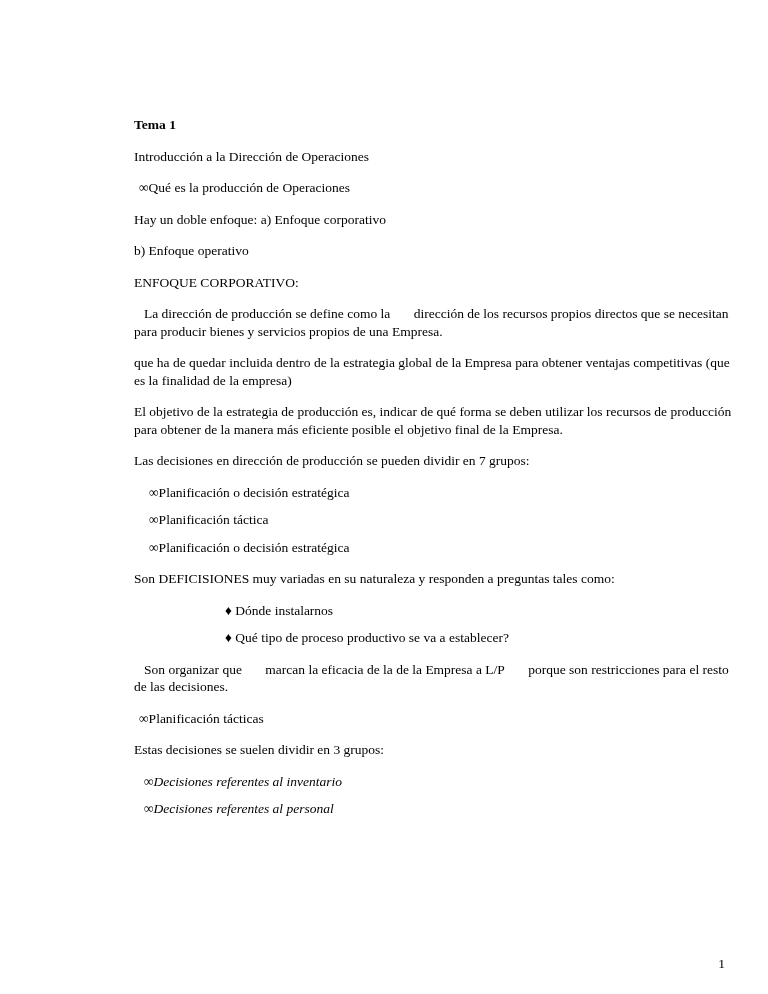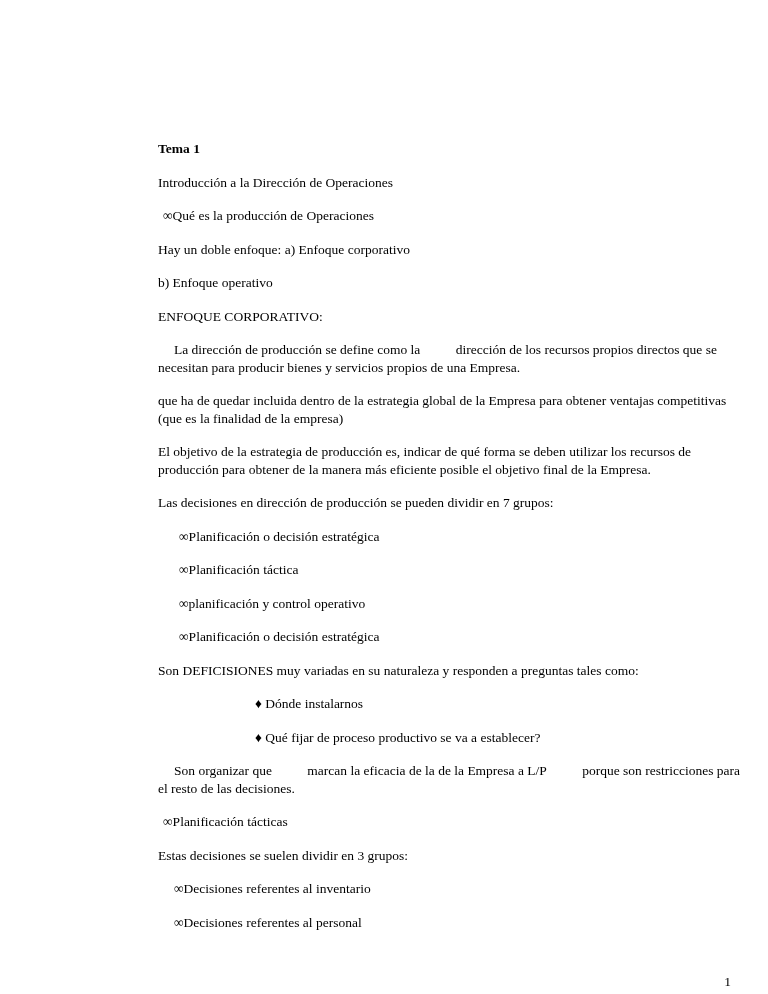--- a/index.html
+++ b/index.html
@@ -1,30 +1,30 @@
 <!DOCTYPE html>
 <html><head>
 <meta charset="utf-8">
 <style>
-  * { margin:16px; padding:0; box-sizing:border-box; }
+  * { margin:10px; padding:0; box-sizing:border-box; }
   html, body { background:#ffffff; }
   body {
     width:768px; height:994px;
     position:relative; overflow:hidden;
     font-family:"Liberation Serif", serif;
     color:#000000;
   }
   .content {
     position:absolute; left:94px; top:76px; width:623px;
     font-size:13.5px; line-height:17.5px; text-align:left;
   }
   .blk { margin-bottom:14px; }
   .b { font-weight:bold; }
   .u { }
-  .i { }
+  .i { font-style:italic; }
   .sp { padding-left:5px; }
   .bullets { padding-left:81px; }
   .page-num {
     position:absolute; top:926px; right:53px;
     font-size:13.5px;
   }
 </style>
 </head>
 <body>
 
@@ -46,29 +46,28 @@
 
   <p class="blk">que ha de quedar incluida dentro de la estrategia global de la Empresa para obtener ventajas competitivas (que es la finalidad de la empresa)</p>
 
   <p class="blk">El objetivo de la estrategia de producción es, indicar de qué forma se deben utilizar los recursos de producción para obtener de la manera más eficiente posible el objetivo final de la Empresa.</p>
 
   <p class="blk">Las decisiones en dirección de producción se pueden dividir en 7 grupos:</p>
 
   <div class="blk sp">
     <div>∞Planificación o decisión estratégica</div>
     <div>∞Planificación táctica</div>
-    <div>∞planificación y control operativo</div>
     <div>∞Planificación o decisión estratégica</div>
   </div>
 
   <p class="blk">Son DEFICISIONES muy variadas en su naturaleza y responden a preguntas tales como:</p>
 
   <div class="blk bullets">
     <div>♦ Dónde instalarnos</div>
-    <div>♦ Qué fijar de proceso productivo se va a establecer?</div>
+    <div>♦ Qué tipo de proceso productivo se va a establecer?</div>
   </div>
 
 
   <p class="blk"><span>Son organizar que </span><span class="u">marcan la eficacia de la de la Empresa a L/P</span><span> porque son restricciones para el resto de las decisiones.</span></p>
 
   <p class="blk sp">∞Planificación tácticas</p>
 
 
   <p class="blk">Estas decisiones se suelen dividir en 3 grupos:</p>
 

